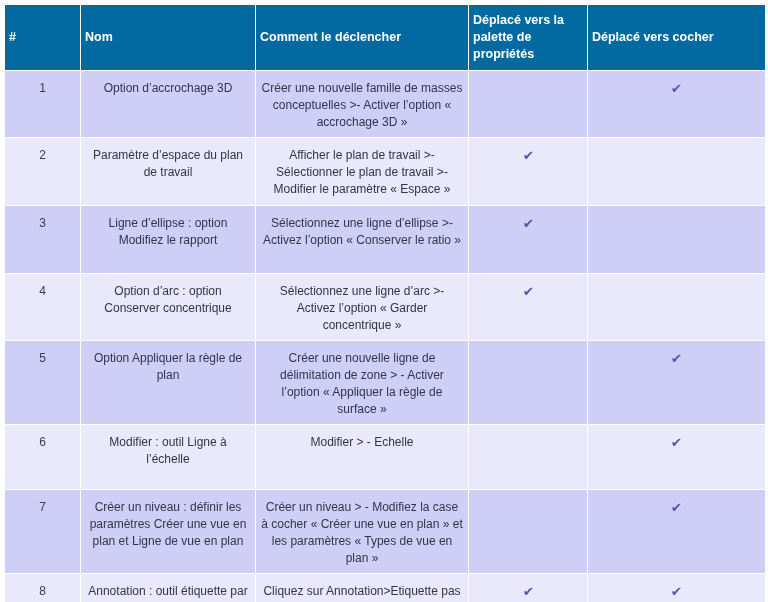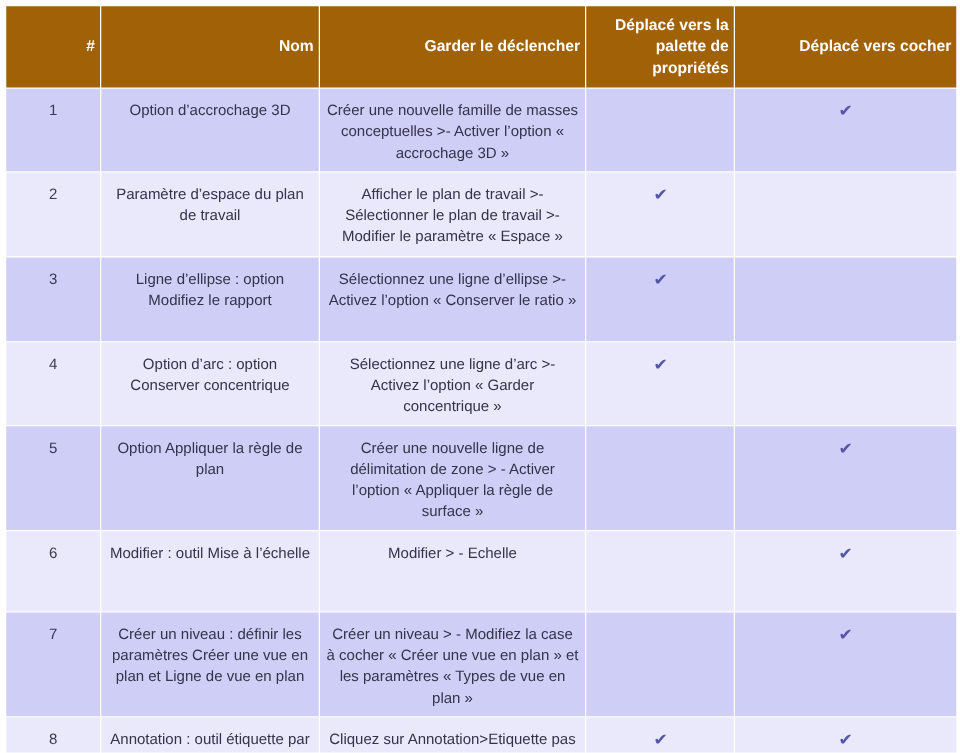--- a/index.html
+++ b/index.html
@@ -27,26 +27,26 @@
     table-layout: fixed;
     background: #ffffff;
   }
   table.feature-table col.c-num    { width: 75px; }
   table.feature-table col.c-name   { width: 174px; }
   table.feature-table col.c-how    { width: 212px; }
   table.feature-table col.c-prop   { width: 118px; }
   table.feature-table col.c-ribbon { width: 177px; }
 
   thead th {
-    background: #a16207;
+    background: #0369a1;
     color: #ffffff;
     font-size: 12.5px;
     font-weight: bold;
     line-height: 1.35;
-    text-align: right;
+    text-align: left;
     vertical-align: middle;
     padding: 7px 4px;
     height: 55px;
     box-sizing: border-box;
     border: 0;
   }
   tbody td {
     font-size: 12px;
     line-height: 1.42;
     color: #33334a;
@@ -94,21 +94,21 @@
       <col class="c-num">
         <col class="c-name">
         <col class="c-how">
         <col class="c-prop">
         <col class="c-ribbon">
     </colgroup>
     <thead>
       <tr>
         <th>#</th>
         <th>Nom</th>
-        <th>Garder le déclencher</th>
+        <th>Comment le déclencher</th>
         <th>Déplacé vers la palette de propriétés</th>
         <th>Déplacé vers cocher</th>
       </tr>
     </thead>
     <tbody>
       <tr class="row-odd r1">
         <td class="cell-num">1</td>
         <td class="cell-name">Option d’accrochage 3D</td>
         <td class="cell-how">Créer une nouvelle famille de masses conceptuelles &gt;- Activer l’option « accrochage 3D »</td>
         <td class="cell-check"><span class="check-mark"></span></td>
@@ -137,21 +137,21 @@
       </tr>
       <tr class="row-odd r5">
         <td class="cell-num">5</td>
         <td class="cell-name">Option Appliquer la règle de plan</td>
         <td class="cell-how">Créer une nouvelle ligne de délimitation de zone &gt; - Activer l’option « Appliquer la règle de surface »</td>
         <td class="cell-check"><span class="check-mark"></span></td>
         <td class="cell-check"><span class="check-mark">✔</span></td>
       </tr>
       <tr class="row-even r6">
         <td class="cell-num">6</td>
-        <td class="cell-name">Modifier : outil Mise à l’échelle</td>
+        <td class="cell-name">Modifier : outil Ligne à l’échelle</td>
         <td class="cell-how">Modifier &gt; - Echelle</td>
         <td class="cell-check"><span class="check-mark"></span></td>
         <td class="cell-check"><span class="check-mark">✔</span></td>
       </tr>
       <tr class="row-odd r7">
         <td class="cell-num">7</td>
         <td class="cell-name">Créer un niveau : définir les paramètres Créer une vue en plan et Ligne de vue en plan</td>
         <td class="cell-how">Créer un niveau &gt; - Modifiez la case à cocher « Créer une vue en plan » et les paramètres « Types de vue en plan »</td>
         <td class="cell-check"><span class="check-mark"></span></td>
         <td class="cell-check"><span class="check-mark">✔</span></td>

